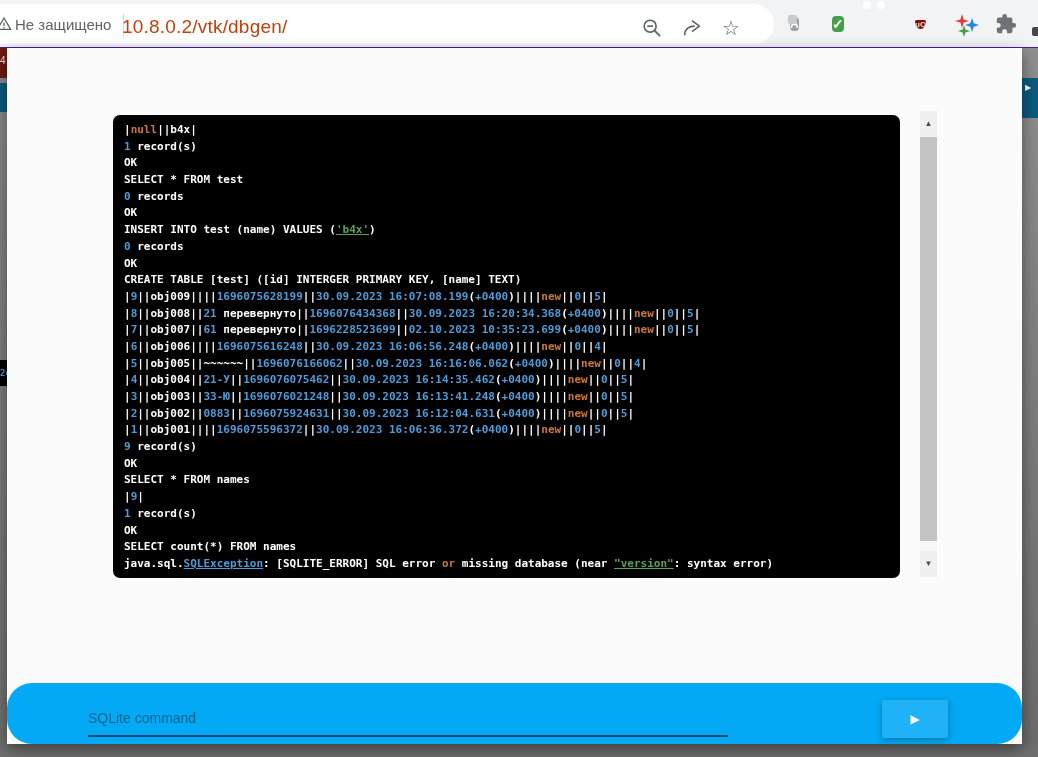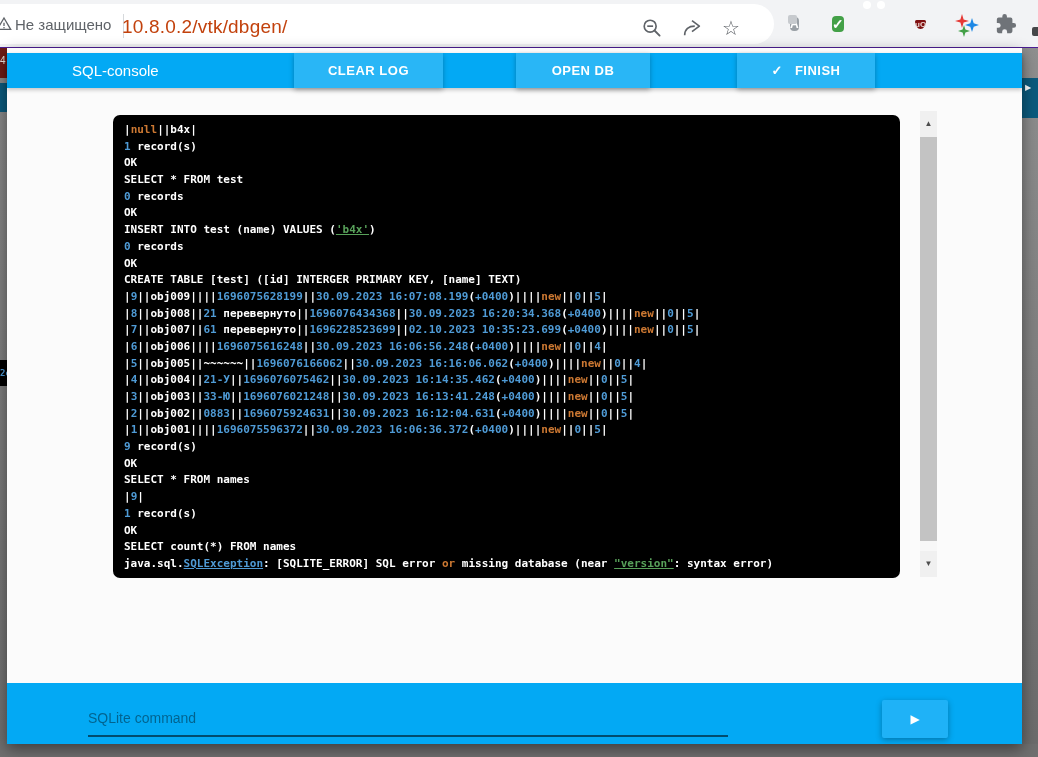--- a/index.html
+++ b/index.html
@@ -75,21 +75,21 @@
   .c-k { color:#cc7832; }
   .c-s { color:#58a15a;text-decoration:underline; }
   .c-e { color:#4f9bd6; text-decoration:underline; }
   
   .sb { position:absolute; left:913px; top:63px; width:17px; height:466px; background:#f7f7f7; }
   .sb-btn { position:absolute; left:0; width:17px; height:26px; background:#f0f0f0;
             color:#4d4d4d; font-size:8px; text-align:center; line-height:26px; cursor:pointer; }
   .sb-up { top:0; } .sb-down { bottom:0; }
   .sb-thumb { position:absolute; left:0; top:26px; width:17px; height:404px; background:#c3c3c3; cursor:pointer; }
   
-  .bottombar { position:absolute; left:0; top:635px; width:1015px; height:61px; background:#03a9f4; }
+  .bottombar { position:absolute; left:0; top:635px; width:1015px; height:61px; background:#03a9f4;border-radius:25px; }
   .cmd-input { position:absolute; left:81px; top:18px; width:640px; height:36px;
                background:transparent; border:none; outline:none;
                border-bottom:2px solid rgba(0,0,0,.55);
                font-family:"Liberation Sans",sans-serif; font-size:14px; color:#fff; }
   .cmd-input::placeholder { color:rgba(0,0,0,.42); opacity:1; }
   .send-btn { position:absolute; left:875px; top:17px; width:66px; height:38px; background:#1fb2f7;
               border-radius:2px; box-shadow:0 2px 6px rgba(0,0,0,.3); color:#fff;
               font-size:12px; text-align:center; line-height:38px; cursor:pointer; }
 </style>
 </head>
@@ -158,28 +158,20 @@
     <span class="ext" style="left:995px;">
       <svg width="22" height="22" viewBox="0 0 24 24">
           <path fill="#6f7378" d="M20.5 11H19V7a2 2 0 0 0-2-2h-4V3.5a2.5 2.5 0 0 0-5 0V5H4a2 2 0 0 0-2 2v3.8h1.5a2.7 2.7 0 0 1 0 5.4H2V20a2 2 0 0 0 2 2h3.8v-1.5a2.7 2.7 0 0 1 5.4 0V22H17a2 2 0 0 0 2-2v-4h1.5a2.5 2.5 0 0 0 0-5z"></path>
         </svg>
     </span>
     <span class="avatar-partial"></span>
   </div>
 
   <div class="appwin">
 
-    <div class="appbar">
-      <span class="appbar-title">SQL-console</span>
-      <div class="bar-btn btn-clear">CLEAR LOG</div>
-      <div class="bar-btn btn-opendb">OPEN DB</div>
-      <div class="bar-btn btn-finish">
-        <span class="chk">✓</span><span>FINISH</span>
-      </div>
-    </div>
 
     <div class="console" id="console"><div class="line"><span>|</span><span class="c-k">null</span><span>||b4x|</span></div><div class="line"><span class="c-n">1</span><span> record(s)</span></div><div class="line"><span>OK</span></div><div class="line"><span>SELECT * FROM test</span></div><div class="line"><span class="c-n">0</span><span> records</span></div><div class="line"><span>OK</span></div><div class="line"><span>INSERT INTO test (name) VALUES (</span><span class="c-s">'b4x'</span><span>)</span></div><div class="line"><span class="c-n">0</span><span> records</span></div><div class="line"><span>OK</span></div><div class="line"><span>CREATE TABLE [test] ([id] INTERGER PRIMARY KEY, [name] TEXT)</span></div><div class="line"><span>|</span><span class="c-n">9</span><span>||obj009||||</span><span class="c-n">1696075628199</span><span>||</span><span class="c-n">30.09.2023 16:07:08.199</span><span>(</span><span class="c-n">+0400</span><span>)||||</span><span class="c-k">new</span><span>||</span><span class="c-n">0</span><span>||</span><span class="c-n">5</span><span>|</span></div><div class="line"><span>|</span><span class="c-n">8</span><span>||obj008||</span><span class="c-n">21</span><span> перевернуто||</span><span class="c-n">1696076434368</span><span>||</span><span class="c-n">30.09.2023 16:20:34.368</span><span>(</span><span class="c-n">+0400</span><span>)||||</span><span class="c-k">new</span><span>||</span><span class="c-n">0</span><span>||</span><span class="c-n">5</span><span>|</span></div><div class="line"><span>|</span><span class="c-n">7</span><span>||obj007||</span><span class="c-n">61</span><span> перевернуто||</span><span class="c-n">1696228523699</span><span>||</span><span class="c-n">02.10.2023 10:35:23.699</span><span>(</span><span class="c-n">+0400</span><span>)||||</span><span class="c-k">new</span><span>||</span><span class="c-n">0</span><span>||</span><span class="c-n">5</span><span>|</span></div><div class="line"><span>|</span><span class="c-n">6</span><span>||obj006||||</span><span class="c-n">1696075616248</span><span>||</span><span class="c-n">30.09.2023 16:06:56.248</span><span>(</span><span class="c-n">+0400</span><span>)||||</span><span class="c-k">new</span><span>||</span><span class="c-n">0</span><span>||</span><span class="c-n">4</span><span>|</span></div><div class="line"><span>|</span><span class="c-n">5</span><span>||obj005||~~~~~~||</span><span class="c-n">1696076166062</span><span>||</span><span class="c-n">30.09.2023 16:16:06.062</span><span>(</span><span class="c-n">+0400</span><span>)||||</span><span class="c-k">new</span><span>||</span><span class="c-n">0</span><span>||</span><span class="c-n">4</span><span>|</span></div><div class="line"><span>|</span><span class="c-n">4</span><span>||obj004||</span><span class="c-n">21-У</span><span>||</span><span class="c-n">1696076075462</span><span>||</span><span class="c-n">30.09.2023 16:14:35.462</span><span>(</span><span class="c-n">+0400</span><span>)||||</span><span class="c-k">new</span><span>||</span><span class="c-n">0</span><span>||</span><span class="c-n">5</span><span>|</span></div><div class="line"><span>|</span><span class="c-n">3</span><span>||obj003||</span><span class="c-n">33-Ю</span><span>||</span><span class="c-n">1696076021248</span><span>||</span><span class="c-n">30.09.2023 16:13:41.248</span><span>(</span><span class="c-n">+0400</span><span>)||||</span><span class="c-k">new</span><span>||</span><span class="c-n">0</span><span>||</span><span class="c-n">5</span><span>|</span></div><div class="line"><span>|</span><span class="c-n">2</span><span>||obj002||</span><span class="c-n">0883</span><span>||</span><span class="c-n">1696075924631</span><span>||</span><span class="c-n">30.09.2023 16:12:04.631</span><span>(</span><span class="c-n">+0400</span><span>)||||</span><span class="c-k">new</span><span>||</span><span class="c-n">0</span><span>||</span><span class="c-n">5</span><span>|</span></div><div class="line"><span>|</span><span class="c-n">1</span><span>||obj001||||</span><span class="c-n">1696075596372</span><span>||</span><span class="c-n">30.09.2023 16:06:36.372</span><span>(</span><span class="c-n">+0400</span><span>)||||</span><span class="c-k">new</span><span>||</span><span class="c-n">0</span><span>||</span><span class="c-n">5</span><span>|</span></div><div class="line"><span class="c-n">9</span><span> record(s)</span></div><div class="line"><span>OK</span></div><div class="line"><span>SELECT * FROM names</span></div><div class="line"><span>|</span><span class="c-n">9</span><span>|</span></div><div class="line"><span class="c-n">1</span><span> record(s)</span></div><div class="line"><span>OK</span></div><div class="line"><span>SELECT count(*) FROM names</span></div><div class="line"><span>java.sql.</span><span class="c-e">SQLException</span><span>: [SQLITE_ERROR] SQL error </span><span class="c-k">or</span><span> missing database (near </span><span class="c-s">"version"</span><span>: syntax error)</span></div></div>
 
     <div class="sb">
       <div class="sb-btn sb-up">▲</div>
       <div class="sb-thumb"></div>
       <div class="sb-btn sb-down">▼</div>
     </div>
 
     <div class="bottombar">

